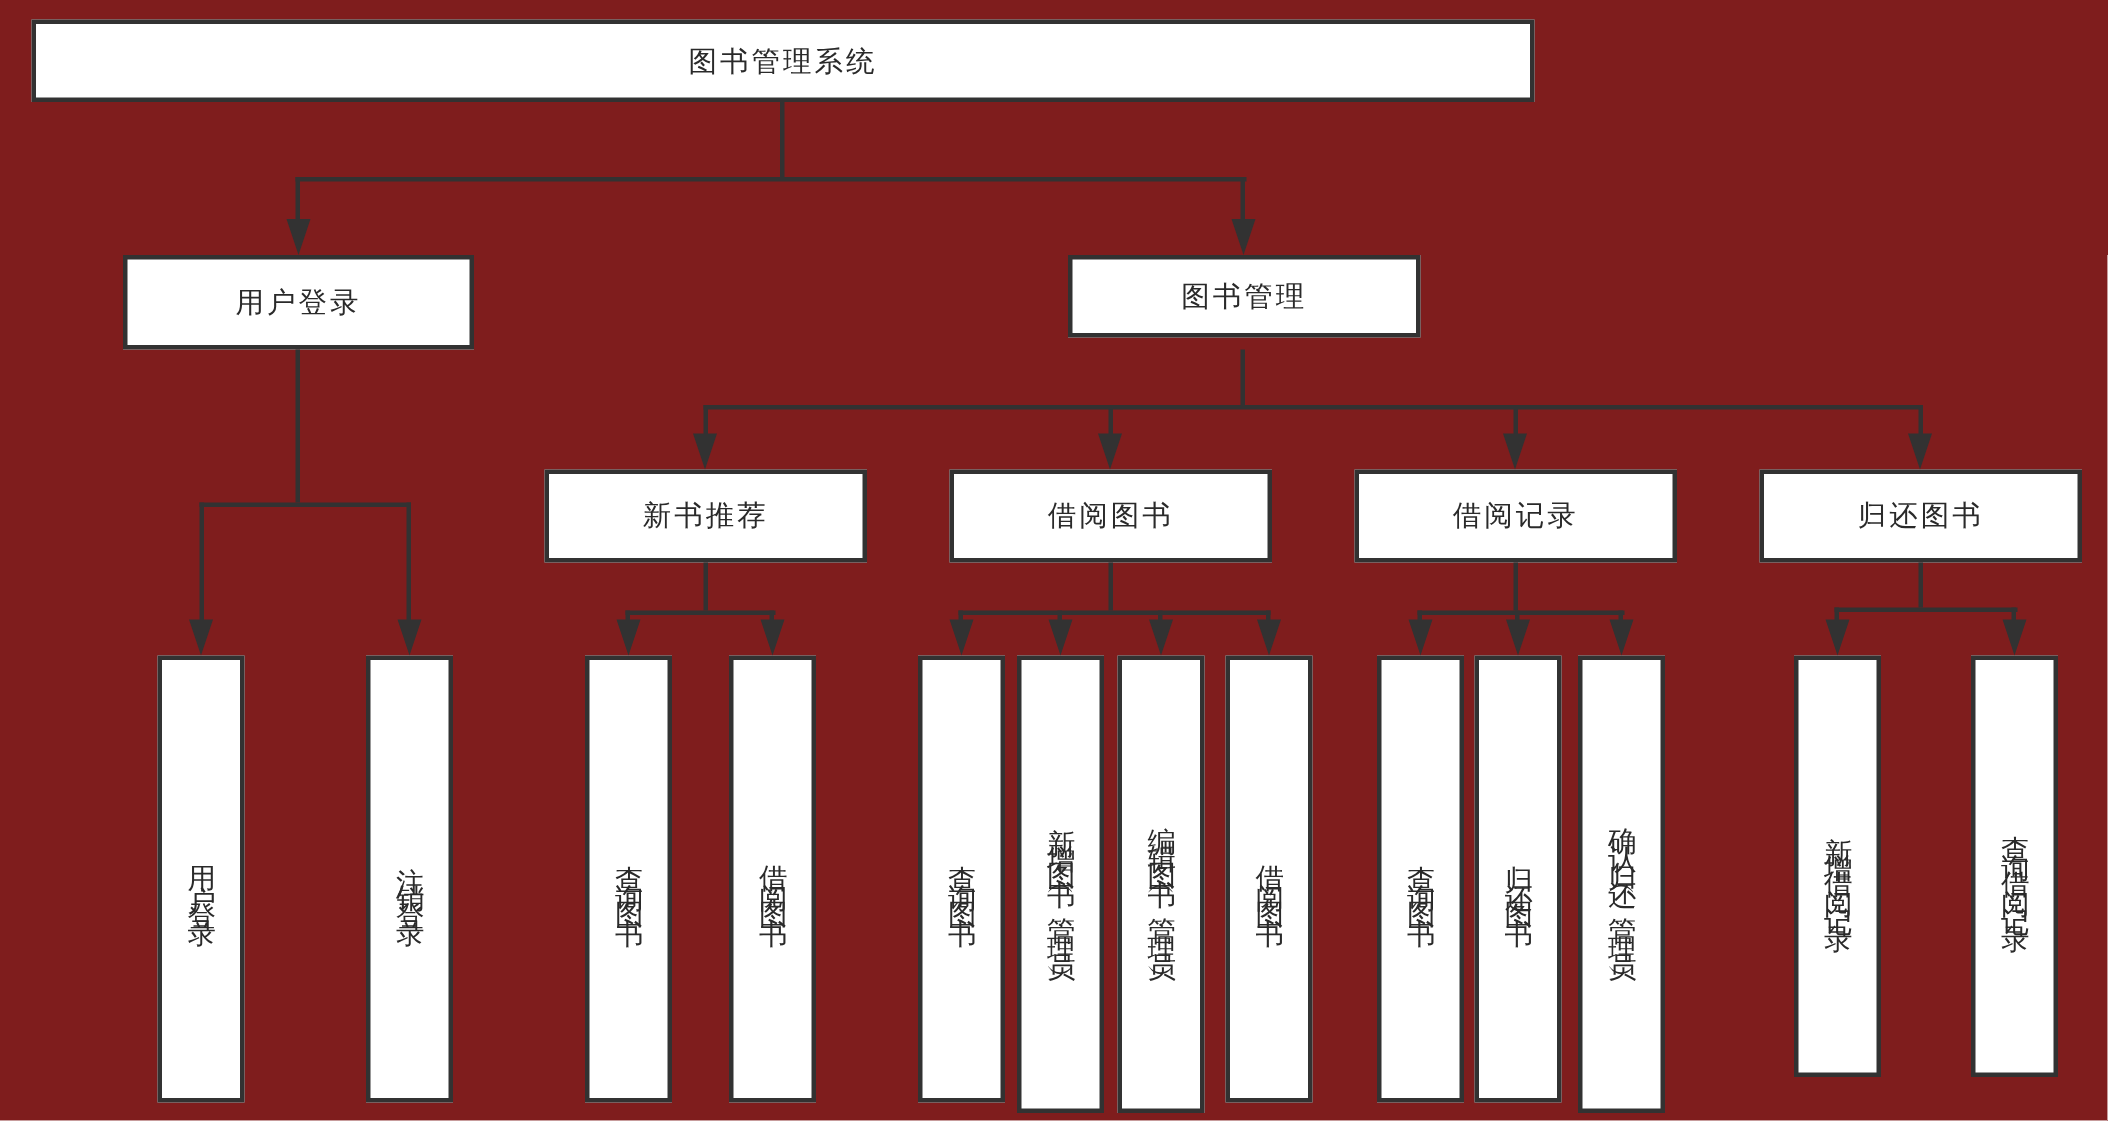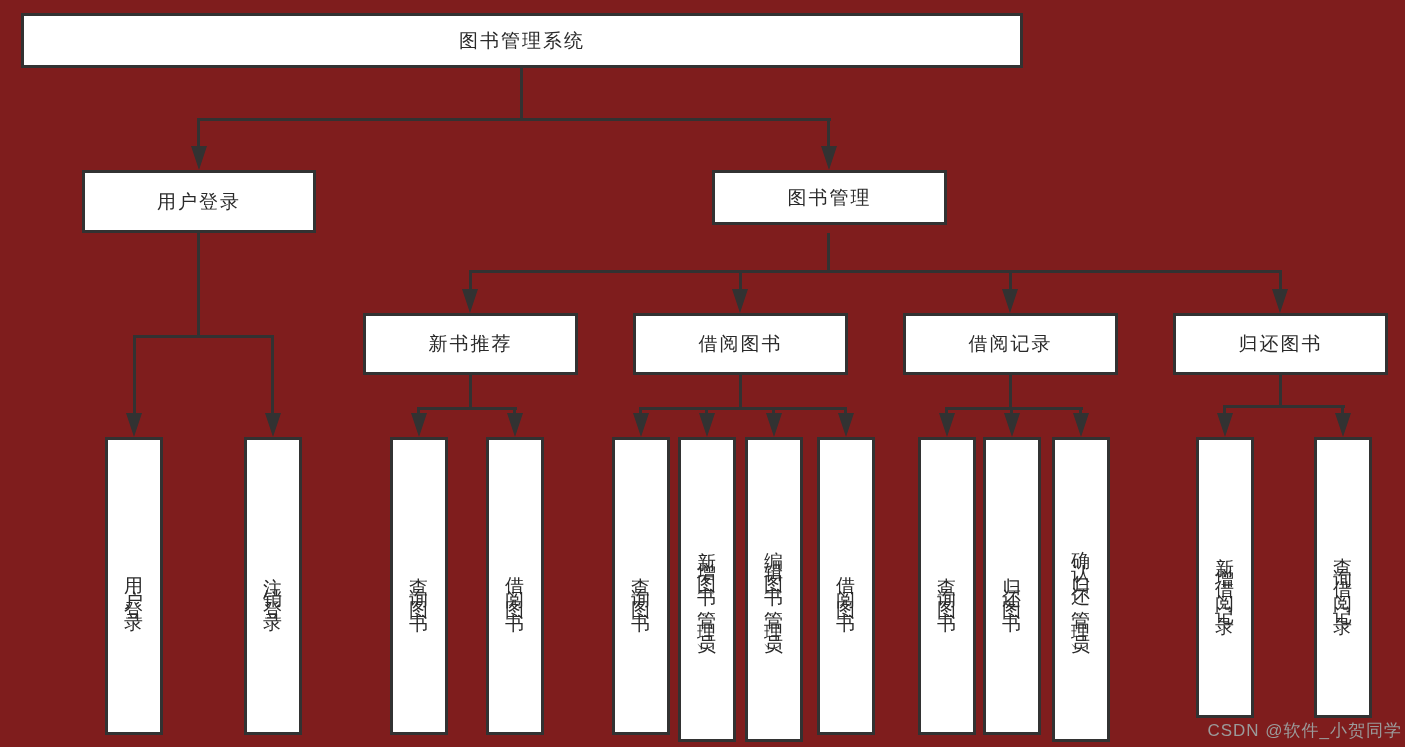--- a/index.html
+++ b/index.html
@@ -133,15 +133,14 @@
   <div class="vline" style="left:1079px;top:407px;height:8px"></div>
   <div class="arrow" style="left:1073px;top:413px"></div>
 
   <div class="vline" style="left:1279px;top:375px;height:30px"></div>
   <div class="hline" style="left:1223px;top:405px;width:122px"></div>
   <div class="vline" style="left:1223px;top:405px;height:10px"></div>
   <div class="arrow" style="left:1217px;top:413px"></div>
   <div class="vline" style="left:1341px;top:405px;height:10px"></div>
   <div class="arrow" style="left:1335px;top:413px"></div>
 
-  <div class="watermark">CSDN @软件_小贺同学</div>
 
 </div>
 
 </body></html>

